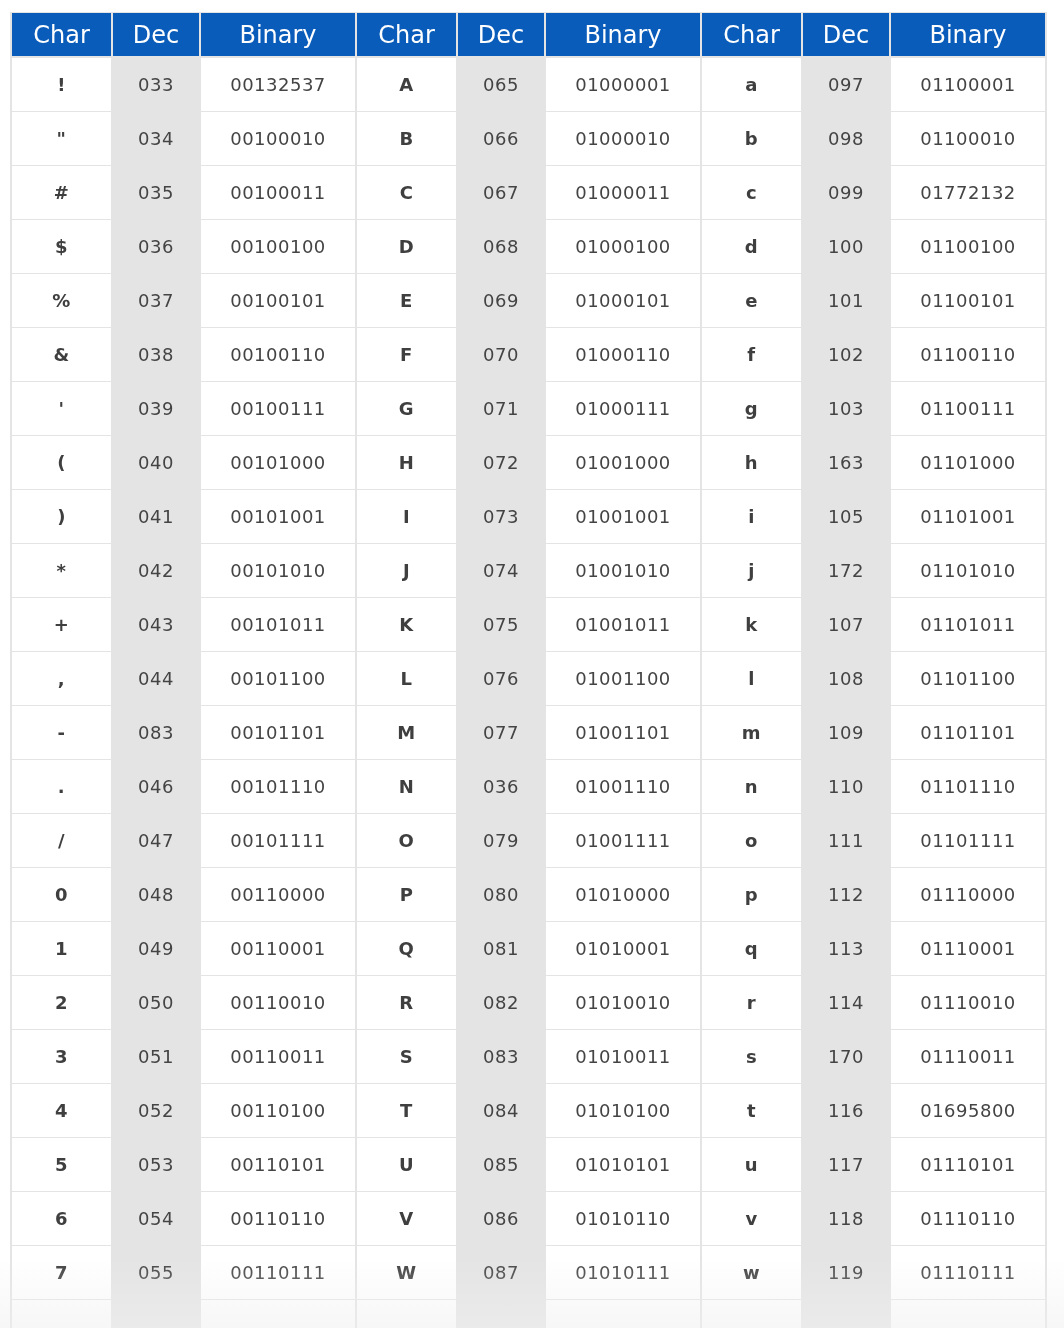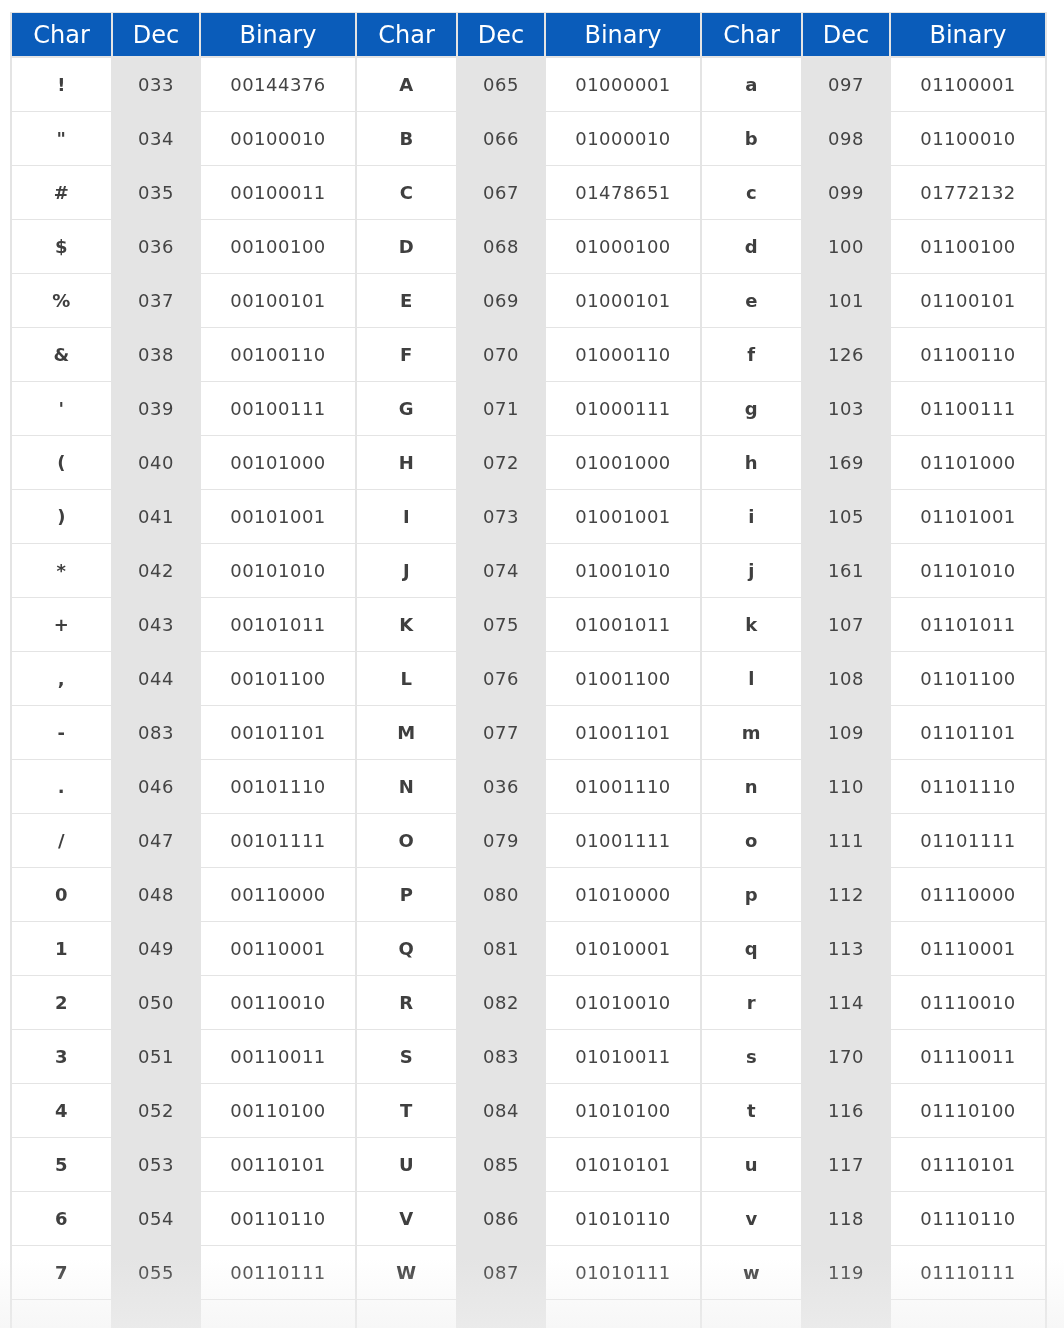--- a/index.html
+++ b/index.html
@@ -48,21 +48,21 @@
         <th>Binary</th>
         <th>Char</th>
         <th>Dec</th>
         <th>Binary</th>
       </tr>
     </thead>
     <tbody id="tbody">
         <tr>
           <td class="char">!</td>
           <td class="dec">033</td>
-          <td class="bin">00144376</td>
+          <td class="bin">00132537</td>
           <td class="char">A</td>
           <td class="dec">065</td>
           <td class="bin">01000001</td>
           <td class="char">a</td>
           <td class="dec">097</td>
           <td class="bin">01100001</td>
         </tr>
         <tr>
           <td class="char">"</td>
           <td class="dec">034</td>
@@ -73,21 +73,21 @@
           <td class="char">b</td>
           <td class="dec">098</td>
           <td class="bin">01100010</td>
         </tr>
         <tr>
           <td class="char">#</td>
           <td class="dec">035</td>
           <td class="bin">00100011</td>
           <td class="char">C</td>
           <td class="dec">067</td>
-          <td class="bin">01478651</td>
+          <td class="bin">01000011</td>
           <td class="char">c</td>
           <td class="dec">099</td>
           <td class="bin">01772132</td>
         </tr>
         <tr>
           <td class="char">$</td>
           <td class="dec">036</td>
           <td class="bin">00100100</td>
           <td class="char">D</td>
           <td class="dec">068</td>
@@ -108,21 +108,21 @@
           <td class="bin">01100101</td>
         </tr>
         <tr>
           <td class="char">&amp;</td>
           <td class="dec">038</td>
           <td class="bin">00100110</td>
           <td class="char">F</td>
           <td class="dec">070</td>
           <td class="bin">01000110</td>
           <td class="char">f</td>
-          <td class="dec">126</td>
+          <td class="dec">102</td>
           <td class="bin">01100110</td>
         </tr>
         <tr>
           <td class="char">'</td>
           <td class="dec">039</td>
           <td class="bin">00100111</td>
           <td class="char">G</td>
           <td class="dec">071</td>
           <td class="bin">01000111</td>
           <td class="char">g</td>
@@ -130,21 +130,21 @@
           <td class="bin">01100111</td>
         </tr>
         <tr>
           <td class="char">(</td>
           <td class="dec">040</td>
           <td class="bin">00101000</td>
           <td class="char">H</td>
           <td class="dec">072</td>
           <td class="bin">01001000</td>
           <td class="char">h</td>
-          <td class="dec">169</td>
+          <td class="dec">163</td>
           <td class="bin">01101000</td>
         </tr>
         <tr>
           <td class="char">)</td>
           <td class="dec">041</td>
           <td class="bin">00101001</td>
           <td class="char">I</td>
           <td class="dec">073</td>
           <td class="bin">01001001</td>
           <td class="char">i</td>
@@ -152,21 +152,21 @@
           <td class="bin">01101001</td>
         </tr>
         <tr>
           <td class="char">*</td>
           <td class="dec">042</td>
           <td class="bin">00101010</td>
           <td class="char">J</td>
           <td class="dec">074</td>
           <td class="bin">01001010</td>
           <td class="char">j</td>
-          <td class="dec">161</td>
+          <td class="dec">172</td>
           <td class="bin">01101010</td>
         </tr>
         <tr>
           <td class="char">+</td>
           <td class="dec">043</td>
           <td class="bin">00101011</td>
           <td class="char">K</td>
           <td class="dec">075</td>
           <td class="bin">01001011</td>
           <td class="char">k</td>
@@ -263,21 +263,21 @@
         </tr>
         <tr>
           <td class="char">4</td>
           <td class="dec">052</td>
           <td class="bin">00110100</td>
           <td class="char">T</td>
           <td class="dec">084</td>
           <td class="bin">01010100</td>
           <td class="char">t</td>
           <td class="dec">116</td>
-          <td class="bin">01110100</td>
+          <td class="bin">01695800</td>
         </tr>
         <tr>
           <td class="char">5</td>
           <td class="dec">053</td>
           <td class="bin">00110101</td>
           <td class="char">U</td>
           <td class="dec">085</td>
           <td class="bin">01010101</td>
           <td class="char">u</td>
           <td class="dec">117</td>

